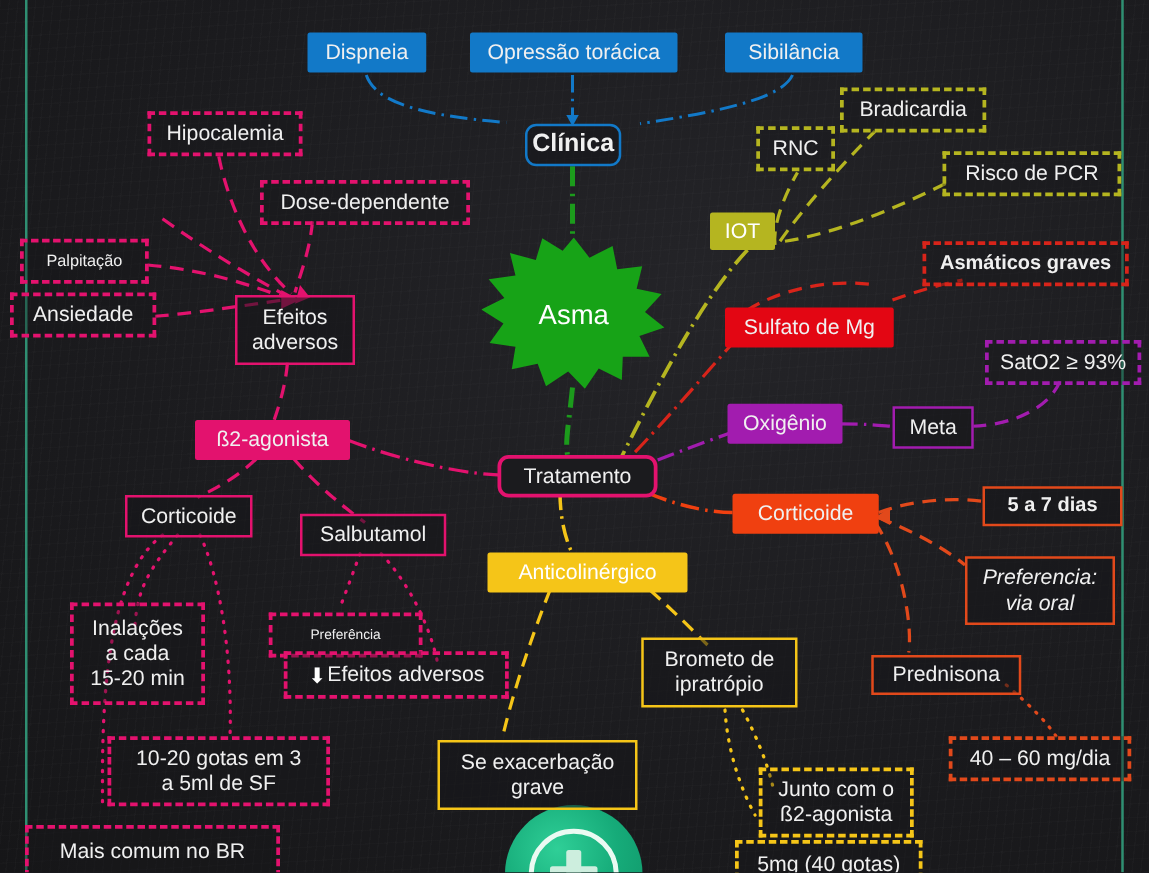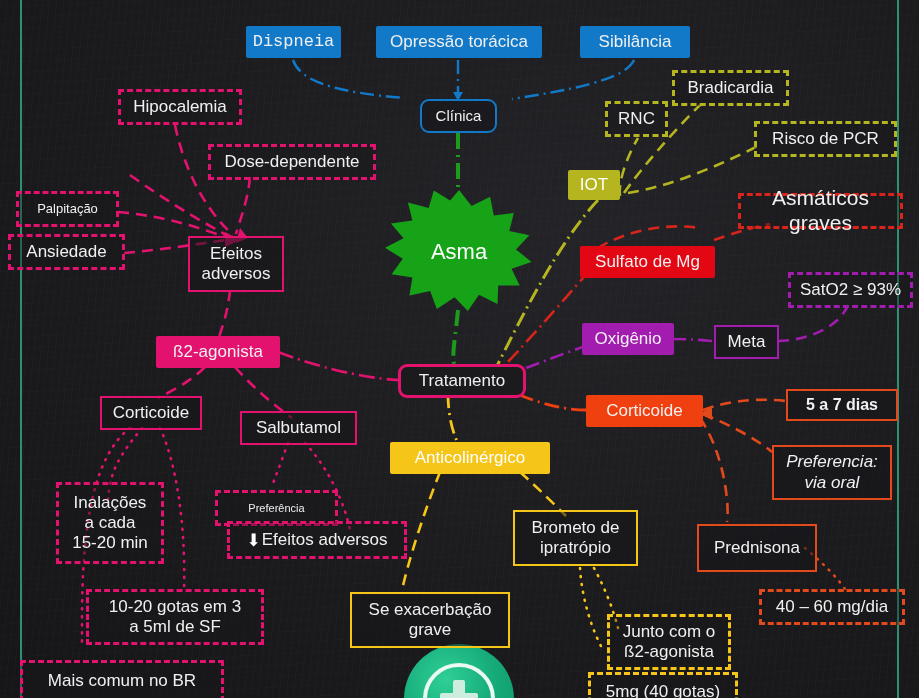--- a/index.html
+++ b/index.html
@@ -143,30 +143,30 @@
   <div class="star" style="left:385px;top:190px;width:148px;height:124px;font-size:22px;">
     <span>Asma</span>
   </div>
 
   <div class="logo" style="left:404px;top:644px;width:110px;height:110px;">
     <div class="logo-ring">
       <div class="logo-cross"></div>
     </div>
   </div>
 
-  <div class="node fill" style="left:246px;top:26px;width:95px;height:32px;background:#1279c8;font-size:17px;font-family:Liberation Mono, monospace;">
+  <div class="node fill" style="left:246px;top:26px;width:95px;height:32px;background:#1279c8;font-size:17px;">
     <span>Dispneia</span>
   </div>
   <div class="node fill" style="left:376px;top:26px;width:166px;height:32px;background:#1279c8;font-size:17px;">
     <span>Opressão torácica</span>
   </div>
   <div class="node fill" style="left:580px;top:26px;width:110px;height:32px;background:#1279c8;font-size:17px;">
     <span>Sibilância</span>
   </div>
-  <div class="node outline" style="left:420px;top:99px;width:77px;height:34px;border-color:#1279c8;border-radius:9px;font-size:15px;">
+  <div class="node outline" style="left:420px;top:99px;width:77px;height:34px;border-color:#1279c8;border-radius:9px;font-size:20px;font-weight:bold;">
     <span>Clínica</span>
   </div>
 
   <div class="node dashed" style="left:118px;top:89px;width:124px;height:36px;border-color:#e3126e;font-size:17px;">
     <span>Hipocalemia</span>
   </div>
   <div class="node dashed" style="left:208px;top:144px;width:168px;height:36px;border-color:#e3126e;font-size:17px;">
     <span>Dose-dependente</span>
   </div>
   <div class="node dashed" style="left:16px;top:191px;width:103px;height:36px;border-color:#e3126e;font-size:13px;">
@@ -186,21 +186,21 @@
   <div class="node dashed" style="left:672px;top:70px;width:117px;height:36px;border-color:#b5b520;font-size:17px;">
     <span>Bradicardia</span>
   </div>
   <div class="node dashed" style="left:754px;top:121px;width:143px;height:36px;border-color:#b5b520;font-size:17px;">
     <span>Risco de PCR</span>
   </div>
   <div class="node fill" style="left:568px;top:170px;width:52px;height:30px;background:#b5b520;font-size:17px;color:#ffffff;">
     <span>IOT</span>
   </div>
 
-  <div class="node dashed" style="left:738px;top:193px;width:165px;height:36px;border-color:#d8241a;font-size:21px;">
+  <div class="node dashed" style="left:738px;top:193px;width:165px;height:36px;border-color:#d8241a;font-size:16px;font-weight:bold;">
     <span>Asmáticos graves</span>
   </div>
   <div class="node fill" style="left:580px;top:246px;width:135px;height:32px;background:#e30613;font-size:17px;">
     <span>Sulfato de Mg</span>
   </div>
 
   <div class="node dashed" style="left:788px;top:272px;width:125px;height:36px;border-color:#a21caf;font-size:17px;">
     <span>SatO2 ≥ 93%</span>
   </div>
   <div class="node fill" style="left:582px;top:323px;width:92px;height:32px;background:#a21caf;font-size:17px;">
@@ -246,21 +246,21 @@
   <div class="node fill" style="left:586px;top:395px;width:117px;height:32px;background:#f04010;font-size:17px;">
     <span>Corticoide</span>
   </div>
   <div class="node outline" style="left:786px;top:389px;width:112px;height:32px;border-color:#e2491b;font-size:16px;font-weight:bold;">
     <span>5 a 7 dias</span>
   </div>
   <div class="node outline" style="left:772px;top:445px;width:120px;height:55px;border-color:#e2491b;font-size:17px;font-style:italic;">
     <span>Preferencia:
 via oral</span>
   </div>
-  <div class="node outline" style="left:697px;top:524px;width:120px;height:48px;border-color:#e2491b;font-size:17px;justify-content:center;">
+  <div class="node outline" style="left:697px;top:524px;width:120px;height:32px;border-color:#e2491b;font-size:17px;justify-content:center;">
     <span>Prednisona</span>
   </div>
   <div class="node dashed" style="left:759px;top:589px;width:146px;height:36px;border-color:#e2491b;font-size:17px;">
     <span>40 – 60 mg/dia</span>
   </div>
 
   <div class="node fill" style="left:390px;top:442px;width:160px;height:32px;background:#f5c518;color:#ffffff;font-size:17px;text-align:right;">
     <span>Anticolinérgico</span>
   </div>
   <div class="node outline" style="left:513px;top:510px;width:125px;height:56px;border-color:#f5c518;font-size:17px;">

